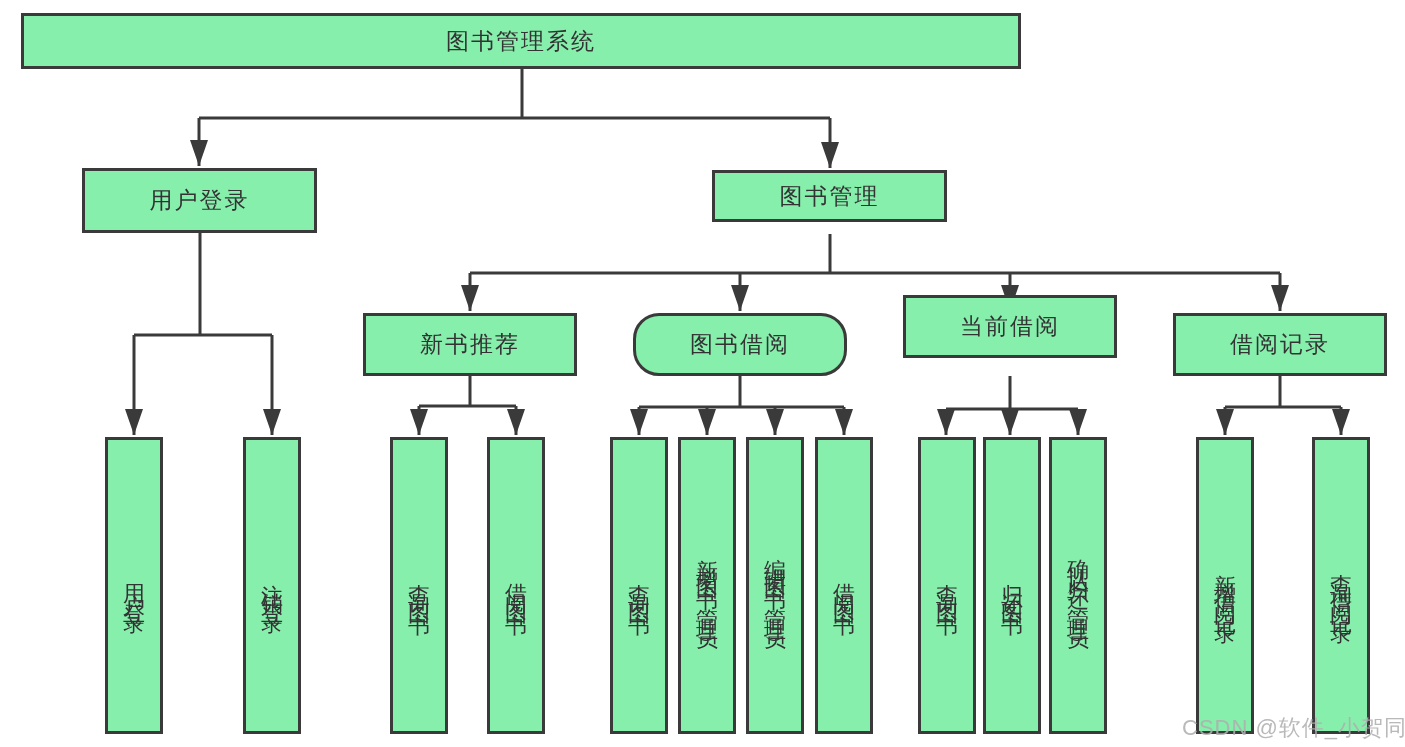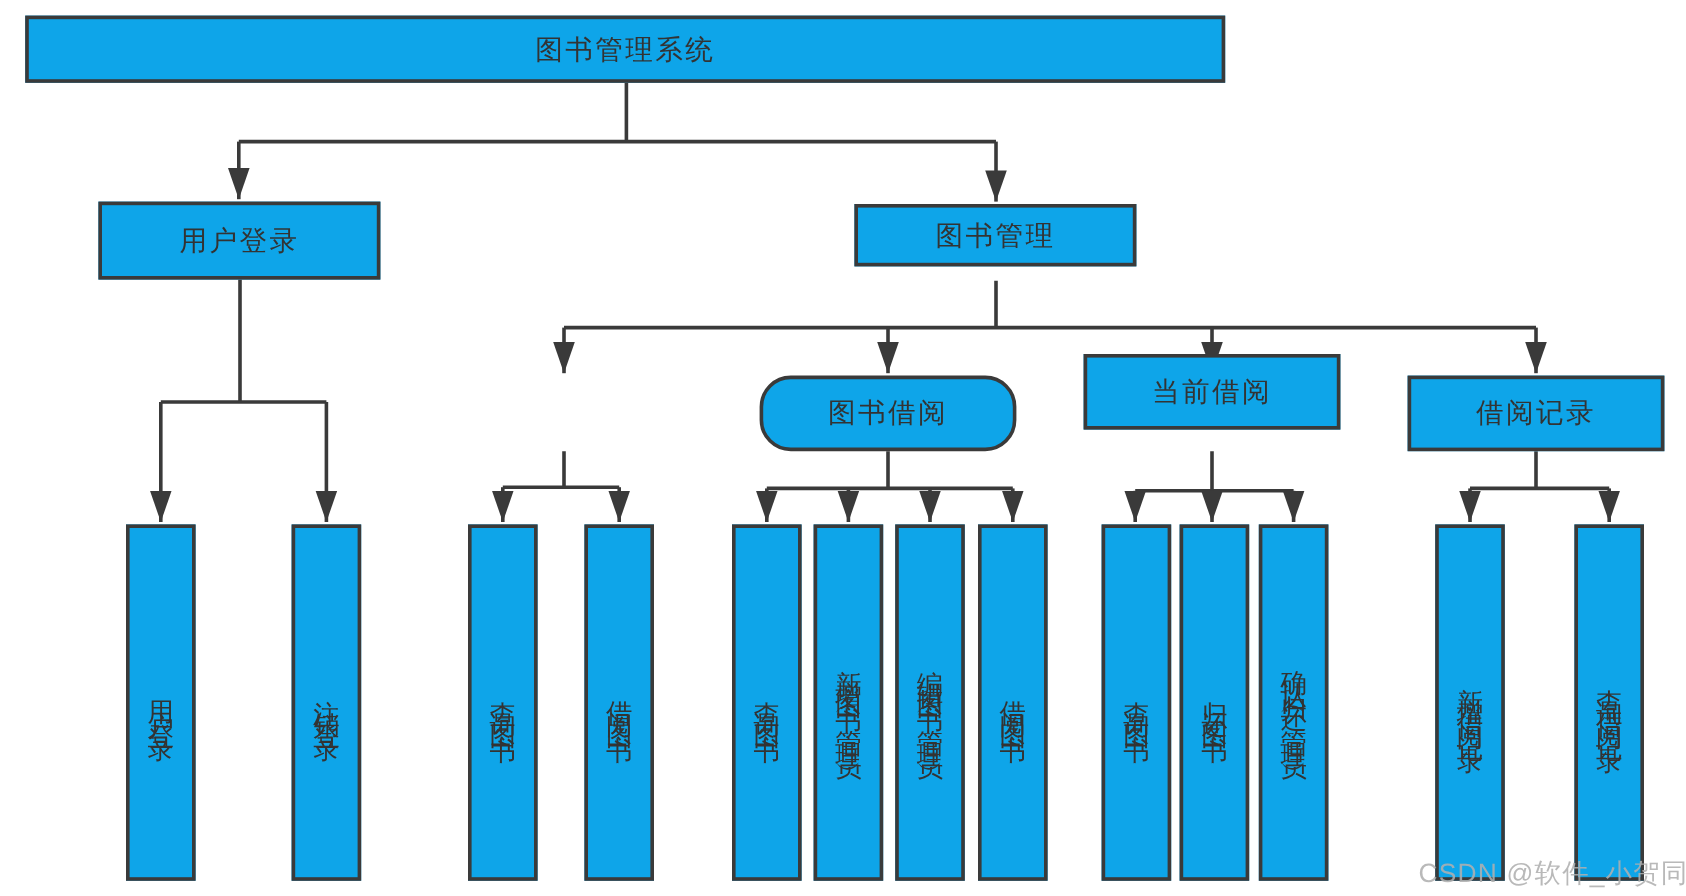--- a/index.html
+++ b/index.html
@@ -18,21 +18,21 @@
   #wires {
     position: absolute;
     left: 0; top: 0;
     width: 1405px;
     height: 747px;
     pointer-events: none;
   }
   .node {
     position: absolute;
     box-sizing: border-box;
-    background: #0ea5e9;
+    background: #86efac;
     border: 3px solid #3a3a3a;
     color: #333333;
     display: flex;
     align-items: center;
     justify-content: center;
     text-align: center;
     z-index: 2;
   }
   .h-node {
     font-size: 23px;
@@ -135,20 +135,21 @@
       <line x1="1225" y1="407" x2="1225" y2="435" marker-end="url(#arr)"></line>
       <line x1="1341" y1="407" x2="1341" y2="435" marker-end="url(#arr)"></line>
     </g>
   </svg>
 
   <div class="node h-node" id="n-root">图书管理系统</div>
 
   <div class="node h-node" id="n-l2-0">用户登录</div>
   <div class="node h-node" id="n-l2-1">图书管理</div>
 
+  <div class="node h-node" id="n-l3-0">新书推荐</div>
   <div class="node h-node" id="n-l3-1">图书借阅</div>
   <div class="node h-node" id="n-l3-2">当前借阅</div>
   <div class="node h-node" id="n-l3-3">借阅记录</div>
 
   <div class="node leaf" id="n-leaf-0">用户登录</div>
   <div class="node leaf" id="n-leaf-1">注销登录</div>
 
   <div class="node leaf" id="n-leaf-2">查询图书</div>
   <div class="node leaf" id="n-leaf-3">借阅图书</div>
 

